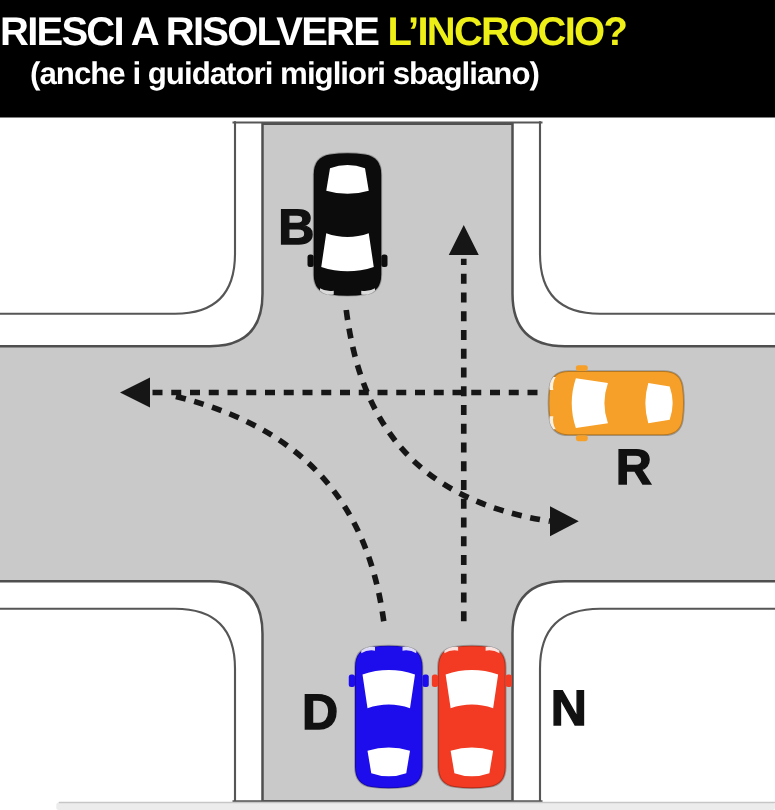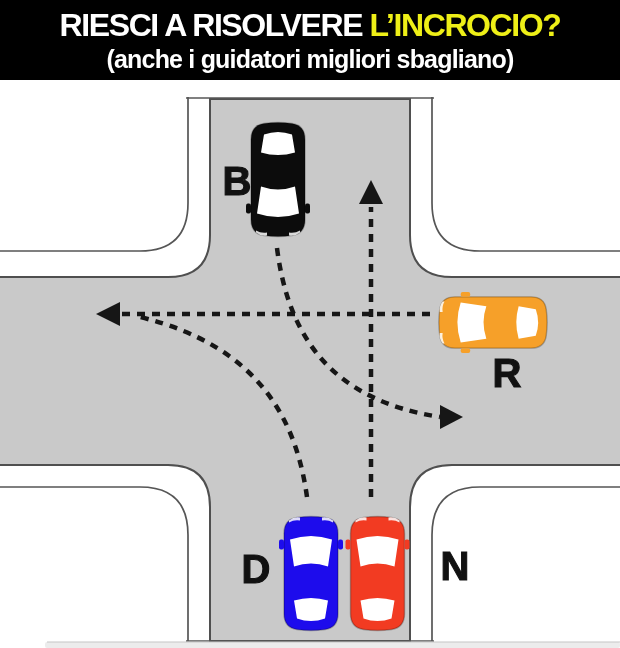--- a/index.html
+++ b/index.html
@@ -1,19 +1,19 @@
 <!DOCTYPE html>
 <html><head>
 <meta charset="utf-8">
 <style>
   html,body{margin:0;padding:0;background:#fff;}
   .page{position:relative;width:620px;height:648px;overflow:hidden;font-family:"Liberation Sans",sans-serif;}
-  .banner{position:absolute;left:0;top:0;width:620px;height:80px;background:#000;text-align:center;}
+  .banner{position:absolute;left:0;top:0;width:620px;height:94px;background:#000;}
   .banner-title{margin:0;padding-top:7px;font-size:32px;line-height:37px;font-weight:800;letter-spacing:-1.4px;color:#fff;white-space:nowrap;}
-  .banner-sub{margin:0;font-size:25px;line-height:31px;font-weight:700;letter-spacing:-0.8px;color:#fff;white-space:nowrap;}
+  .banner-sub{margin:0;font-size:25px;line-height:31px;font-weight:700;letter-spacing:-0.8px;color:#fff;white-space:nowrap;padding-left:24px;}
   .scene{position:absolute;left:0;top:95px;width:620px;height:553px;background:#fff;}
   .car-label{font-family:"Liberation Sans",sans-serif;font-weight:bold;font-size:40px;text-anchor:middle;}
 </style>
 </head>
 <body>
 
 <div class="page">
 
   <div class="banner" style="background-color: rgb(0, 0, 0);">
     <p class="banner-title"><span style="color: rgb(255, 255, 255);">RIESCI A RISOLVERE </span><span style="color: rgb(238, 239, 23);">L’INCROCIO?</span></p>

